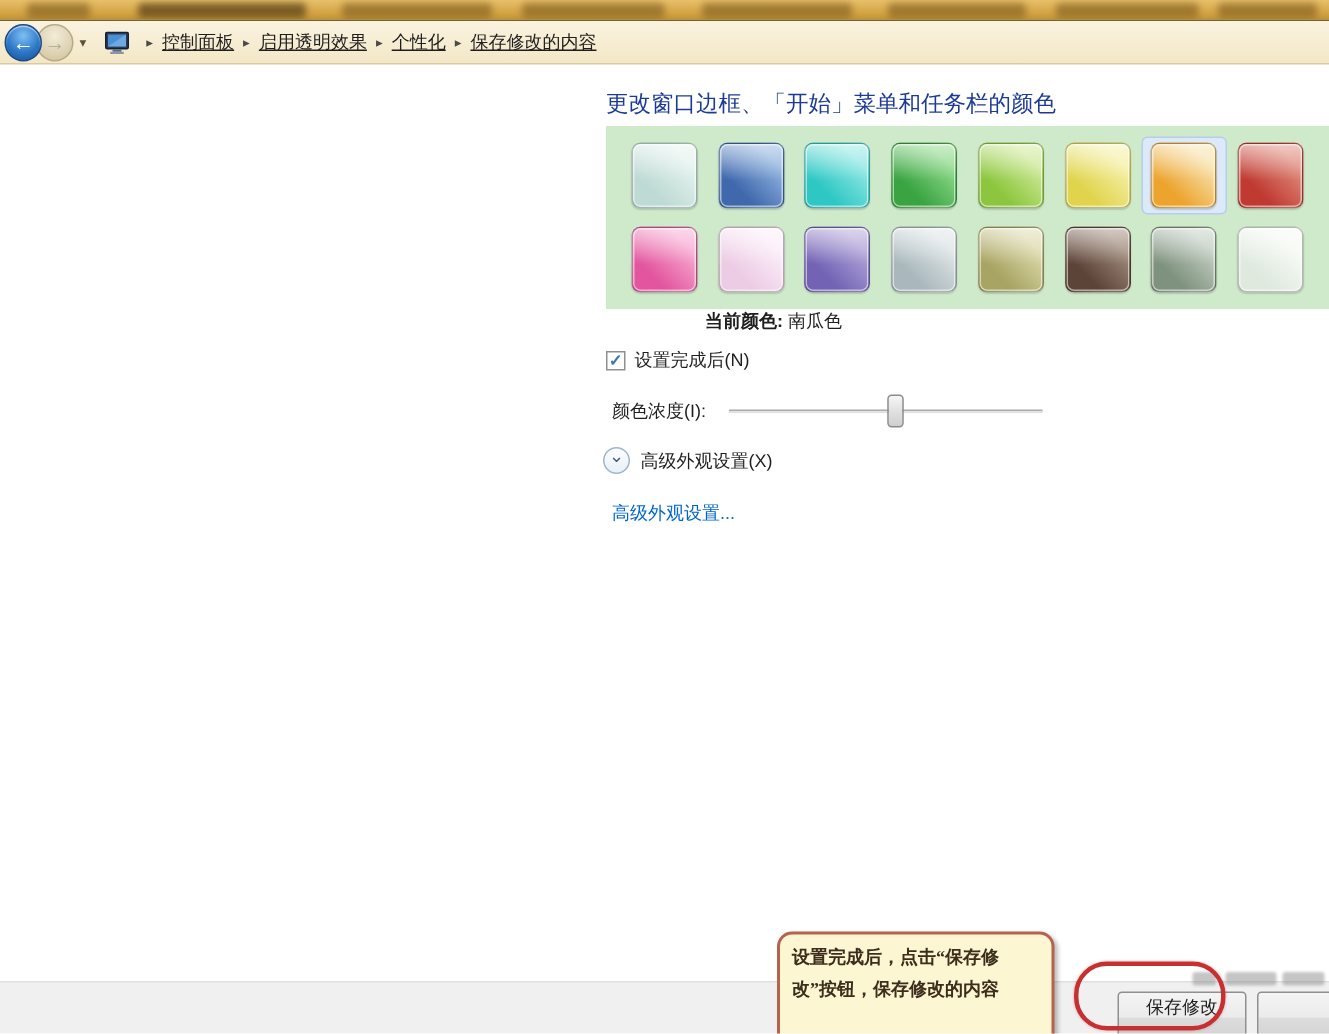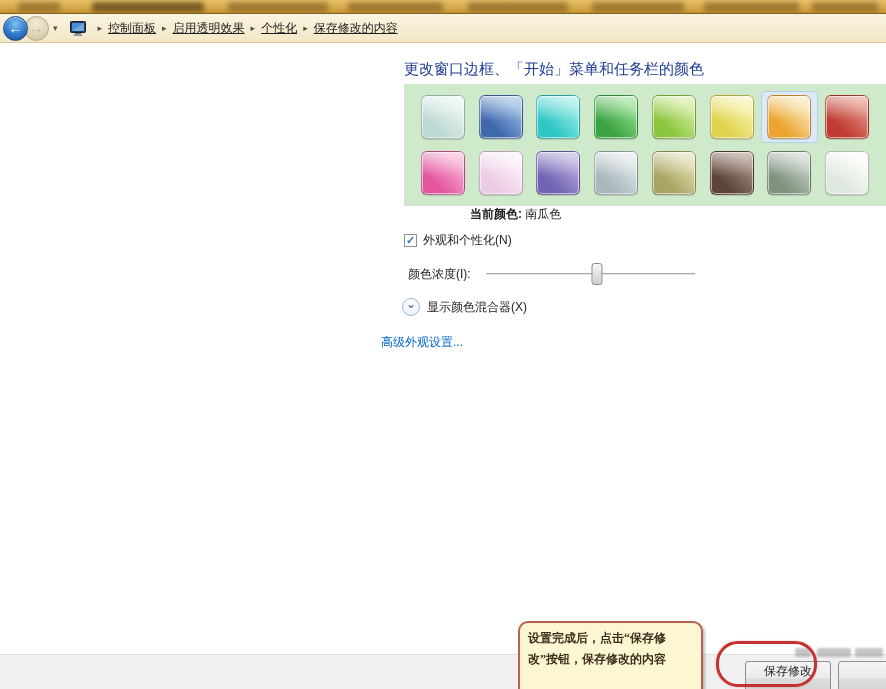--- a/index.html
+++ b/index.html
@@ -110,21 +110,21 @@
   .mixer-row { position:absolute; left:402px; top:298px; display:flex; align-items:center; cursor:pointer; }
   .expander-circle {
     width:18px; height:18px; border-radius:50%;
     border:1px solid #9db6cc; background:linear-gradient(#fdfeff,#e8f0f8);
     display:flex; align-items:center; justify-content:center;
     color:#3c5a78; font-size:12px; line-height:10px; margin-right:7px;
   }
   .expander-circle span { margin-top:-6px; }
 
   .advanced-link {
-    position:absolute; left:381px; top:334px;
+    position:absolute; left:408px; top:334px;
     color:#0066cc; cursor:pointer;
   }
 
   
   .footer-strip {
     position:absolute; left:0; top:654px; width:886px; height:35px;
     background:#f0f0f0; border-top:1px solid #dfdfdf;
   }
   .win-button {
     position:absolute; height:38px; cursor:pointer;
@@ -291,33 +291,33 @@
 
 <div class="current-color-row">
   <span class="lbl">当前颜色:</span>
   <span>南瓜色</span>
 </div>
 
 <div class="transparency-row">
   <span class="checkbox">
     <span>✓</span>
   </span>
-  <span>外观和个性化(N)</span>
+  <span>设置完成后(N)</span>
 </div>
 
 <div class="intensity-label">颜色浓度(I):</div>
 <div class="slider-track">
   <div class="slider-thumb" style="left: 53%;"></div>
 </div>
 
 <div class="mixer-row">
   <span class="expander-circle">
     <span>⌄</span>
   </span>
-  <span>显示颜色混合器(X)</span>
+  <span>高级外观设置(X)</span>
 </div>
 
 <div class="advanced-link">高级外观设置...</div>
 
 <div class="footer-strip"></div>
 <div class="win-button save-btn">保存修改</div>
 <div class="win-button secondary-btn"></div>
 
 <div class="watermark">
   <div class="wm-blob"></div>

